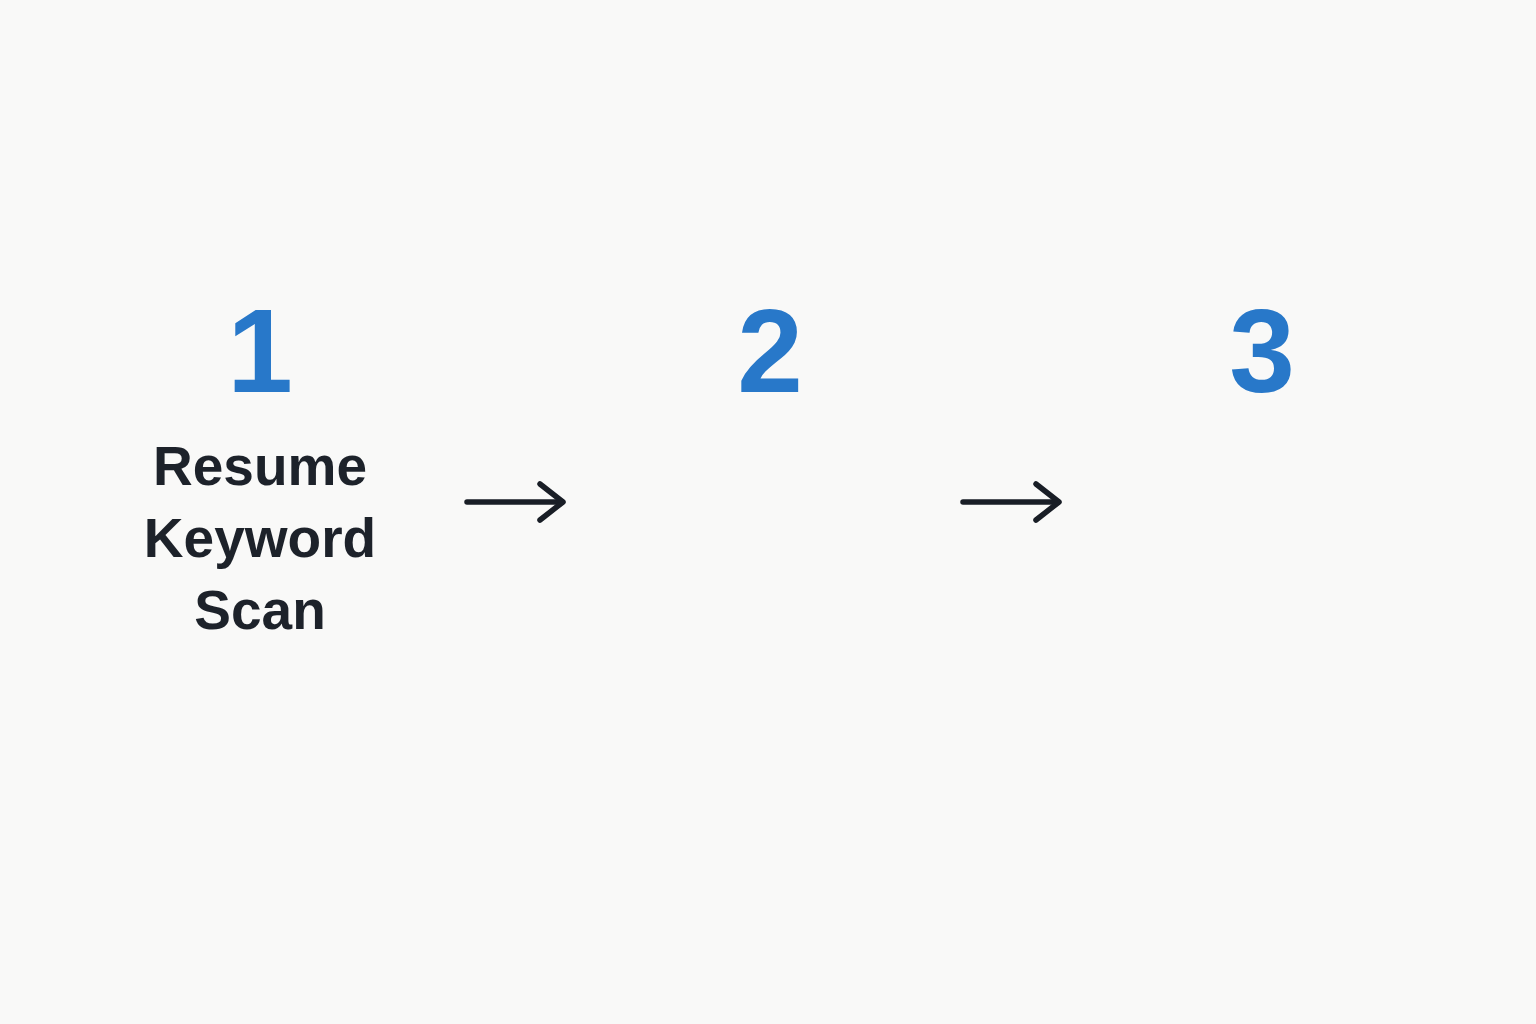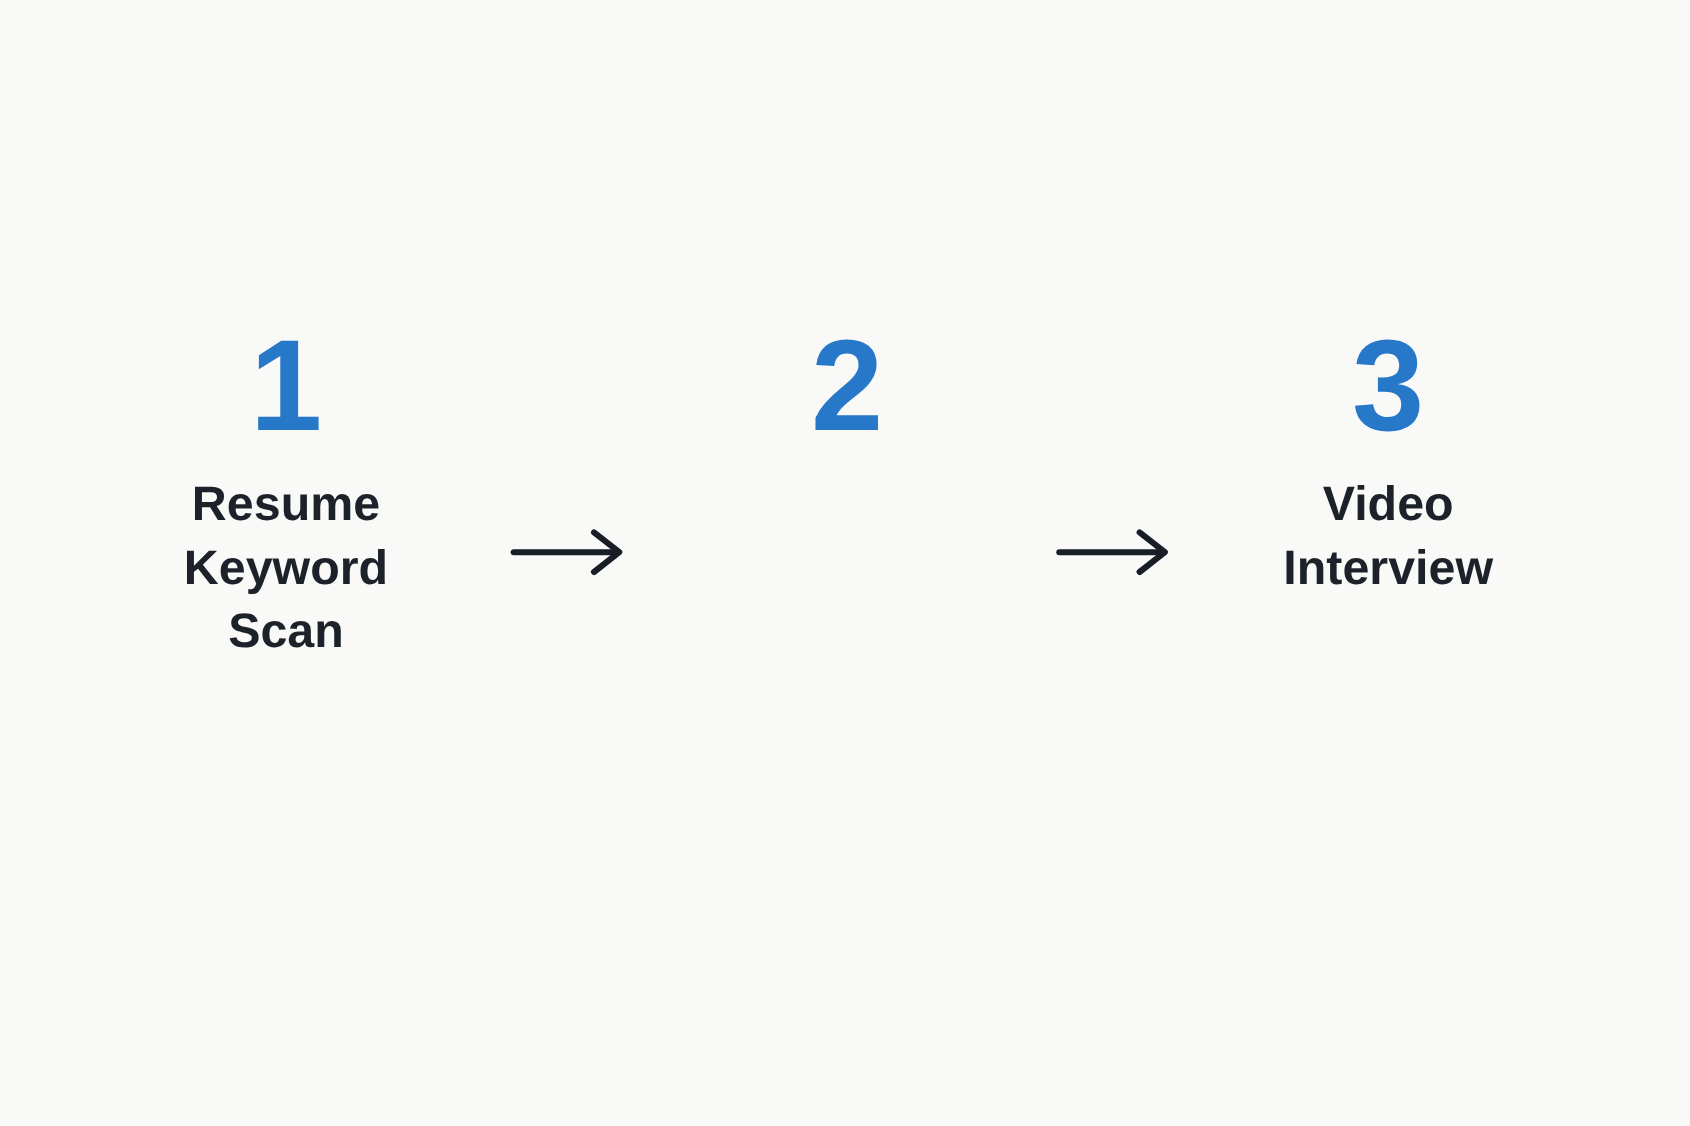--- a/index.html
+++ b/index.html
@@ -31,21 +31,21 @@
   .step-2 { left: 550px; }
   .step-3 { left: 1042px; }
   .step-number {
     font-size: 118px;
     line-height: 1.0;
     font-weight: 700;
     color: var(--accent);
   }
   .step-label {
     margin-top: 20px;
-    font-size: 44px;
+    font-size: 55px;
     line-height: 1.31;
     font-weight: 700;
     color: var(--text);
     white-space: pre-line;
   }
   .arrow {
     position: absolute;
     top: 480px;
     width: 112px;
     height: 44px;
@@ -84,17 +84,15 @@
 
   <div class="arrow arrow-2">
     <svg viewBox="0 0 112 44" fill="none" stroke-width="5.5" stroke-linecap="round" stroke-linejoin="round">
       <line x1="4" y1="22" x2="99" y2="22"></line>
       <polyline points="77,4 100,22 77,40"></polyline>
     </svg>
   </div>
 
   <section class="step step-3">
     <div class="step-number">3</div>
-    <div class="step-label">Video
-Interview</div>
   </section>
 
 </div>
 
 </body></html>

